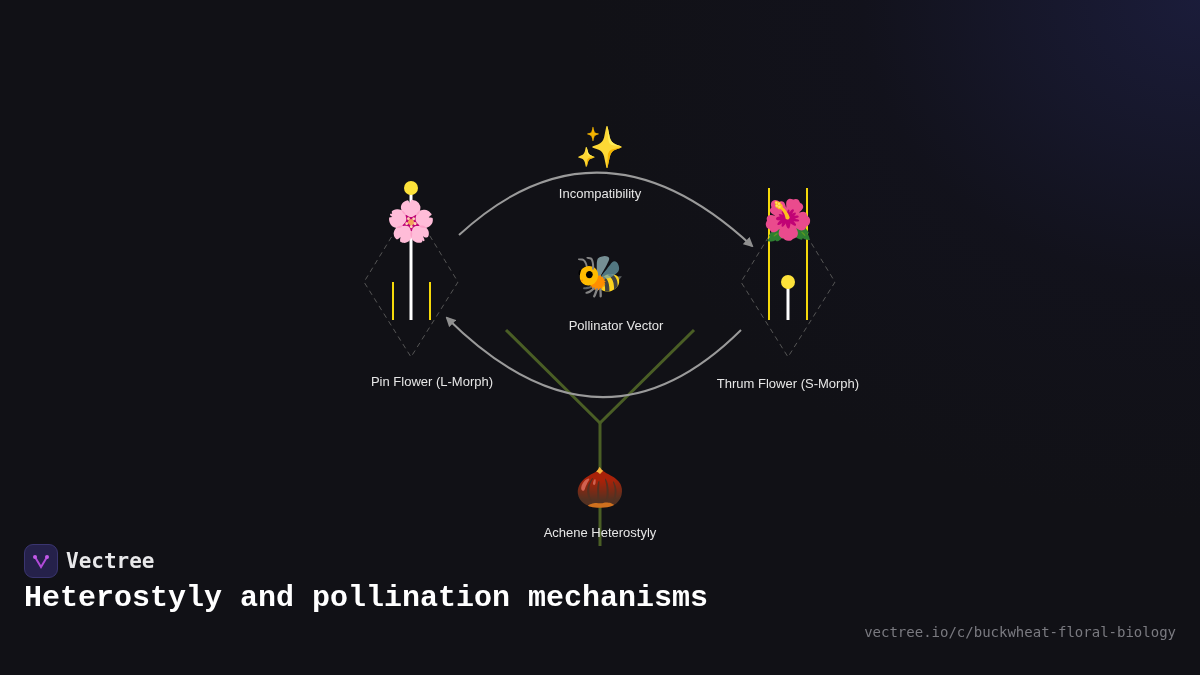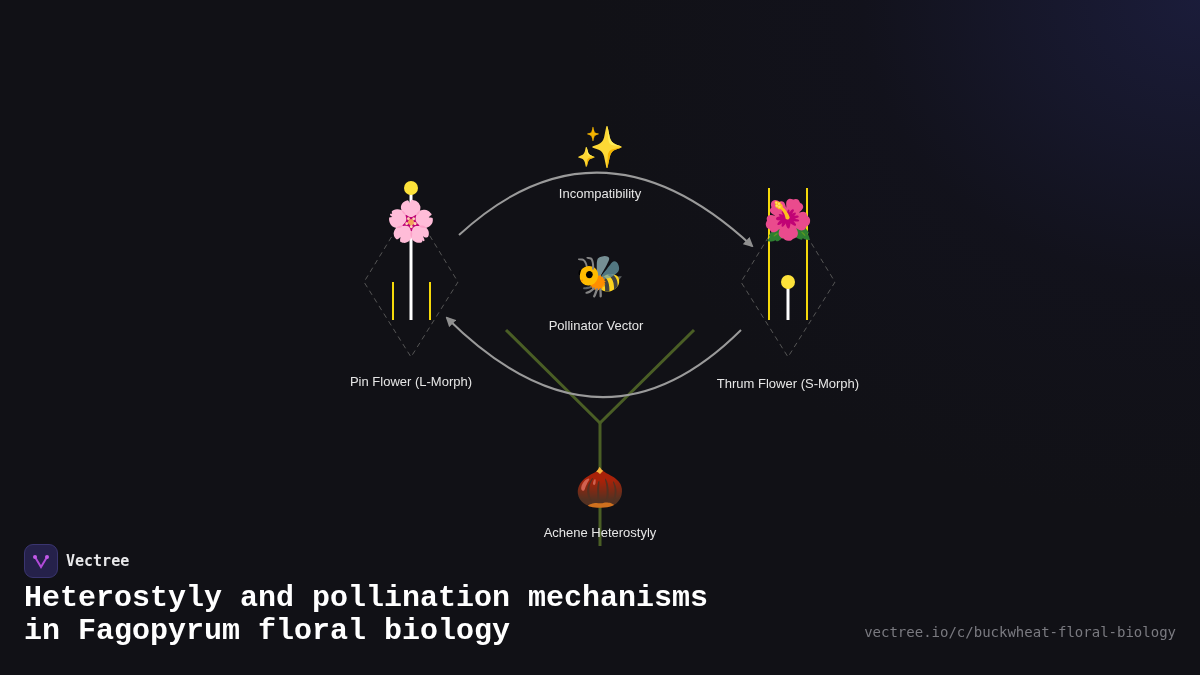--- a/index.html
+++ b/index.html
@@ -25,21 +25,21 @@
   .brand {
     position:absolute; left:24px; top:544px; display:flex; align-items:center; gap:8px;
   }
   .logo {
     width:34px; height:34px; border-radius:9px;
     background:#25214a; border:1px solid #3a3570;
     display:flex; align-items:center; justify-content:center; box-sizing:border-box;
   }
   .brand-name {
     font-family:"DejaVu Sans Mono", monospace; font-weight:bold;
-    color:#e8e8ea; font-size:15px;
+    color:#e8e8ea; font-size:21px;
   }
   .title {
     position:absolute; left:24px; top:582px; margin:0;
     font-family:"Liberation Mono", monospace; font-weight:bold;
     color:#ffffff; font-size:30px; line-height:33px; letter-spacing:0px;
   }
   .url {
     position:absolute; right:24px; top:624px;
     font-family:"DejaVu Sans Mono", monospace; color:#7a7a80; font-size:14px;
   }
@@ -80,35 +80,34 @@
   <line x1="788" y1="284" x2="788" y2="320" stroke="#ffffff" stroke-width="3"></line>
   <circle cx="788" cy="282" r="7" fill="#fde23a"></circle>
 </svg>
 
 <div class="emoji" style="left:411px; top:221px;">🌸</div>
 <div class="emoji" style="left:788px; top:220px;">🌺</div>
 <div class="emoji" style="left:600px; top:147px;">✨</div>
 <div class="emoji" style="left:600px; top:276px;">🐝</div>
 <div class="emoji" style="left:600px; top:487px;">🌰</div>
 
-<div class="lbl" style="left:411px; top:374px;">Pin Flower (L-Morph)</div>
+<div class="lbl" style="left:432px; top:374px;">Pin Flower (L-Morph)</div>
 <div class="lbl" style="left:788px; top:376px;">Thrum Flower (S-Morph)</div>
 <div class="lbl" style="left:600px; top:186px;">Incompatibility</div>
-<div class="lbl" style="left:596px; top:318px;">Pollinator Vector</div>
+<div class="lbl" style="left:616px; top:318px;">Pollinator Vector</div>
 <div class="lbl" style="left:600px; top:525px;">Achene Heterostyly</div>
 
 <div class="brand">
   <div class="logo">
     <svg width="20" height="20" viewBox="0 0 20 20">
       <path d="M4,6 L10,16 L16,6" stroke="#b04ad8" stroke-width="2" fill="none" stroke-linecap="round"></path>
       <circle cx="4" cy="6" r="2" fill="#c25ae8"></circle>
       <circle cx="16" cy="6" r="2" fill="#c25ae8"></circle>
     </svg>
   </div>
   <span class="brand-name">Vectree</span>
 </div>
 
 <h1 class="title">
   <span>Heterostyly and pollination mechanisms</span><br>
-  <span>in Fagopyrum floral biology</span>
 </h1>
 
 <div class="url">vectree.io/c/buckwheat-floral-biology</div>
 
 </body></html>

